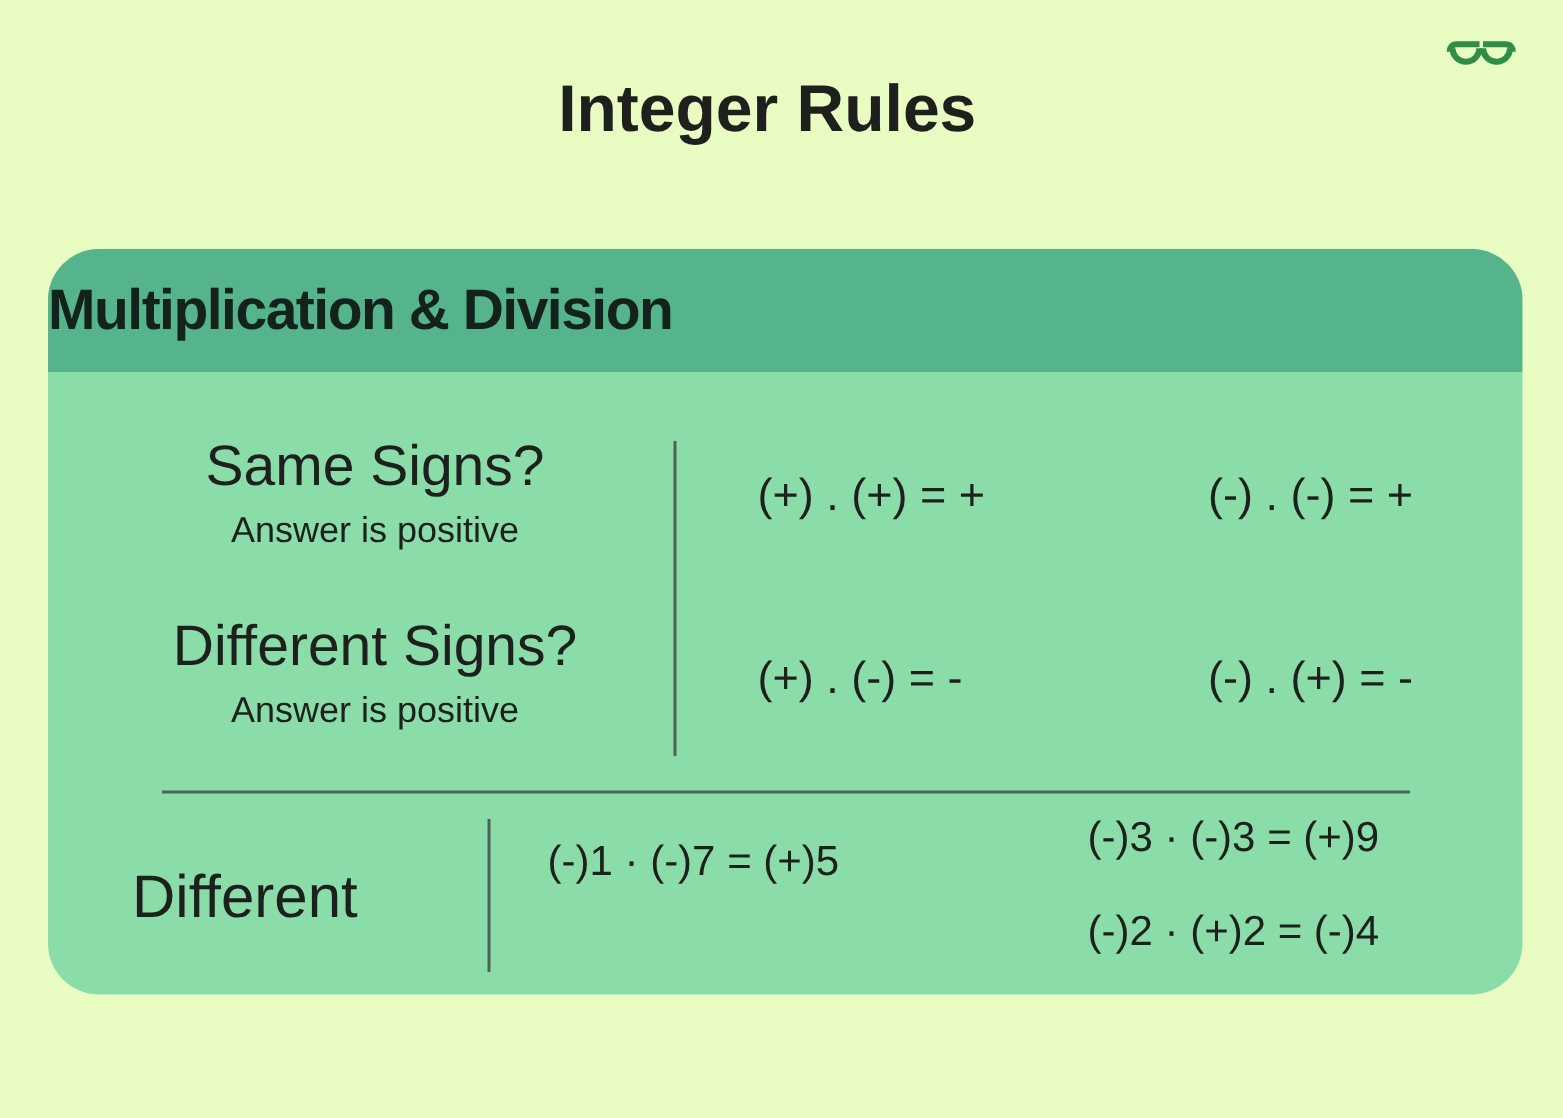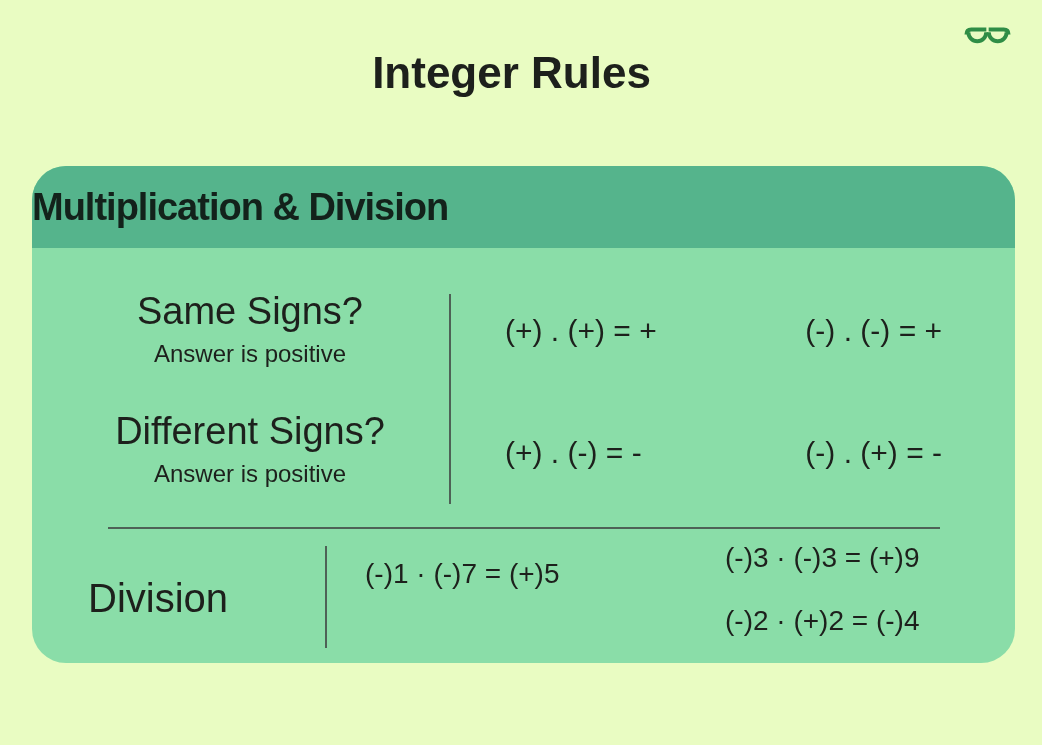--- a/index.html
+++ b/index.html
@@ -118,21 +118,21 @@
         <span>(-) . (-) = +</span>
       </div>
 
       <div class="formula-row row2">
         <span>(+) . (-) = -</span>
         <span>(-) . (+) = -</span>
       </div>
 
       <div class="hdiv"></div>
 
-      <div class="examples-label">Division</div>
+      <div class="examples-label">Different</div>
 
       <div class="vdiv vdiv2"></div>
 
       <div class="eq eq00">(-)1 · (-)7 = (+)5</div>
       <div class="eq eq01">(-)3 · (-)3 = (+)9</div>
       <div class="eq eq11">(-)2 · (+)2 = (-)4</div>
 
     </div>
   </div>
 </div>

